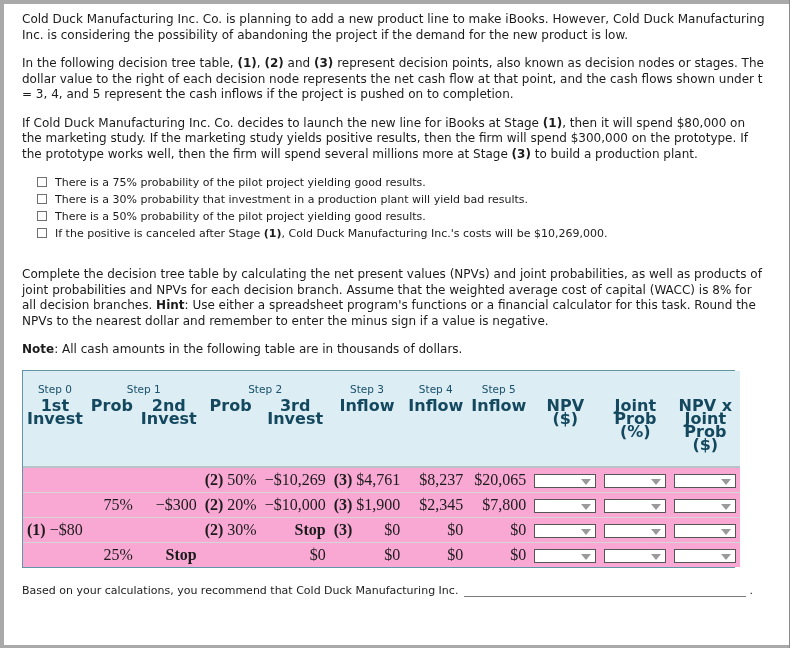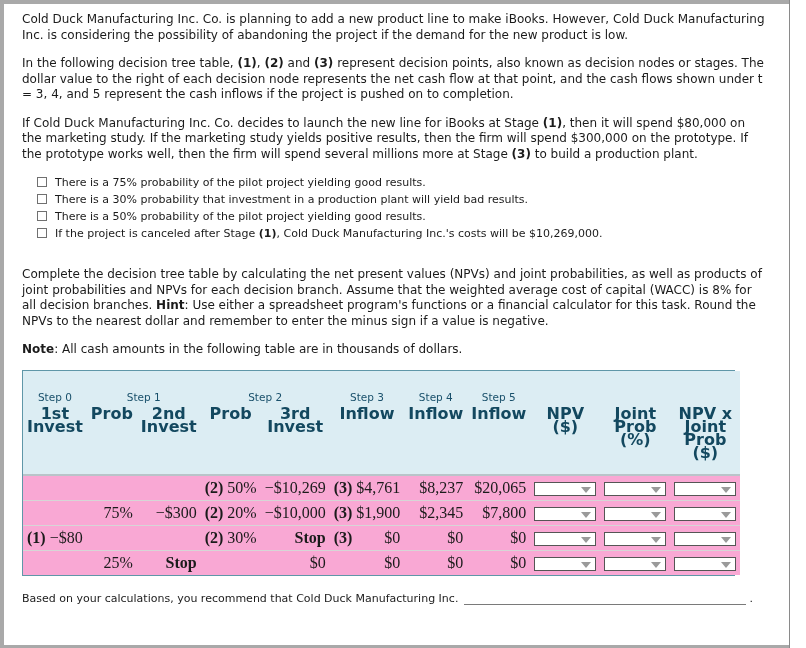--- a/index.html
+++ b/index.html
@@ -101,21 +101,21 @@
   table.dt {
     border-collapse: collapse;
     width: 100%;
     font-size: 10.5px;
   }
   table.dt thead tr.steps th {
     background: #dcedf3;
     color: #19506b;
     font-weight: normal;
     font-size: 10.5px;
-    padding: 20px 4px 3px 4px;
+    padding: 12px 4px 3px 4px;
     text-align: center;
     border: none;
   }
   table.dt thead tr.cols th {
     background: #dcedf3;
     color: #13485f;
     font-weight: bold;
     font-size: 16px;
     padding: 1px 4px 4px 4px;
     text-align: center;
@@ -230,21 +230,21 @@
       <li>
         <span class="cbox"></span>
         <span class="cb-label">There is a 30% probability that investment in a production plant will yield bad results.</span>
       </li>
       <li>
         <span class="cbox"></span>
         <span class="cb-label">There is a 50% probability of the pilot project yielding good results.</span>
       </li>
       <li>
         <span class="cbox"></span>
-        <span class="cb-label"><span>If the project is canceled after Stage </span><span class="b">(1)</span><span>, Cold Duck Manufacturing Inc.'s costs will be $10,269,000.</span></span>
+        <span class="cb-label"><span>If the positive is canceled after Stage </span><span class="b">(1)</span><span>, Cold Duck Manufacturing Inc.'s costs will be $10,269,000.</span></span>
       </li>
     </ul>
 
     <p class="para" style="margin-top:26px;"><span>Complete the decision tree table by calculating the net present values (NPVs) and joint probabilities, as well as products of joint probabilities and NPVs for each decision branch. Assume that the weighted average cost of capital (WACC) is 8% for all decision branches. </span><span class="b">Hint</span><span>: Use either a spreadsheet program's functions or a financial calculator for this task. Round the NPVs to the nearest dollar and remember to enter the minus sign if a value is negative.</span></p>
 
     <p class="para" style="margin-bottom:0;"><span class="b">Note</span><span>: All cash amounts in the following table are in thousands of dollars.</span></p>
 
     <div class="table-wrap">
       <table class="dt">
         <colgroup>

